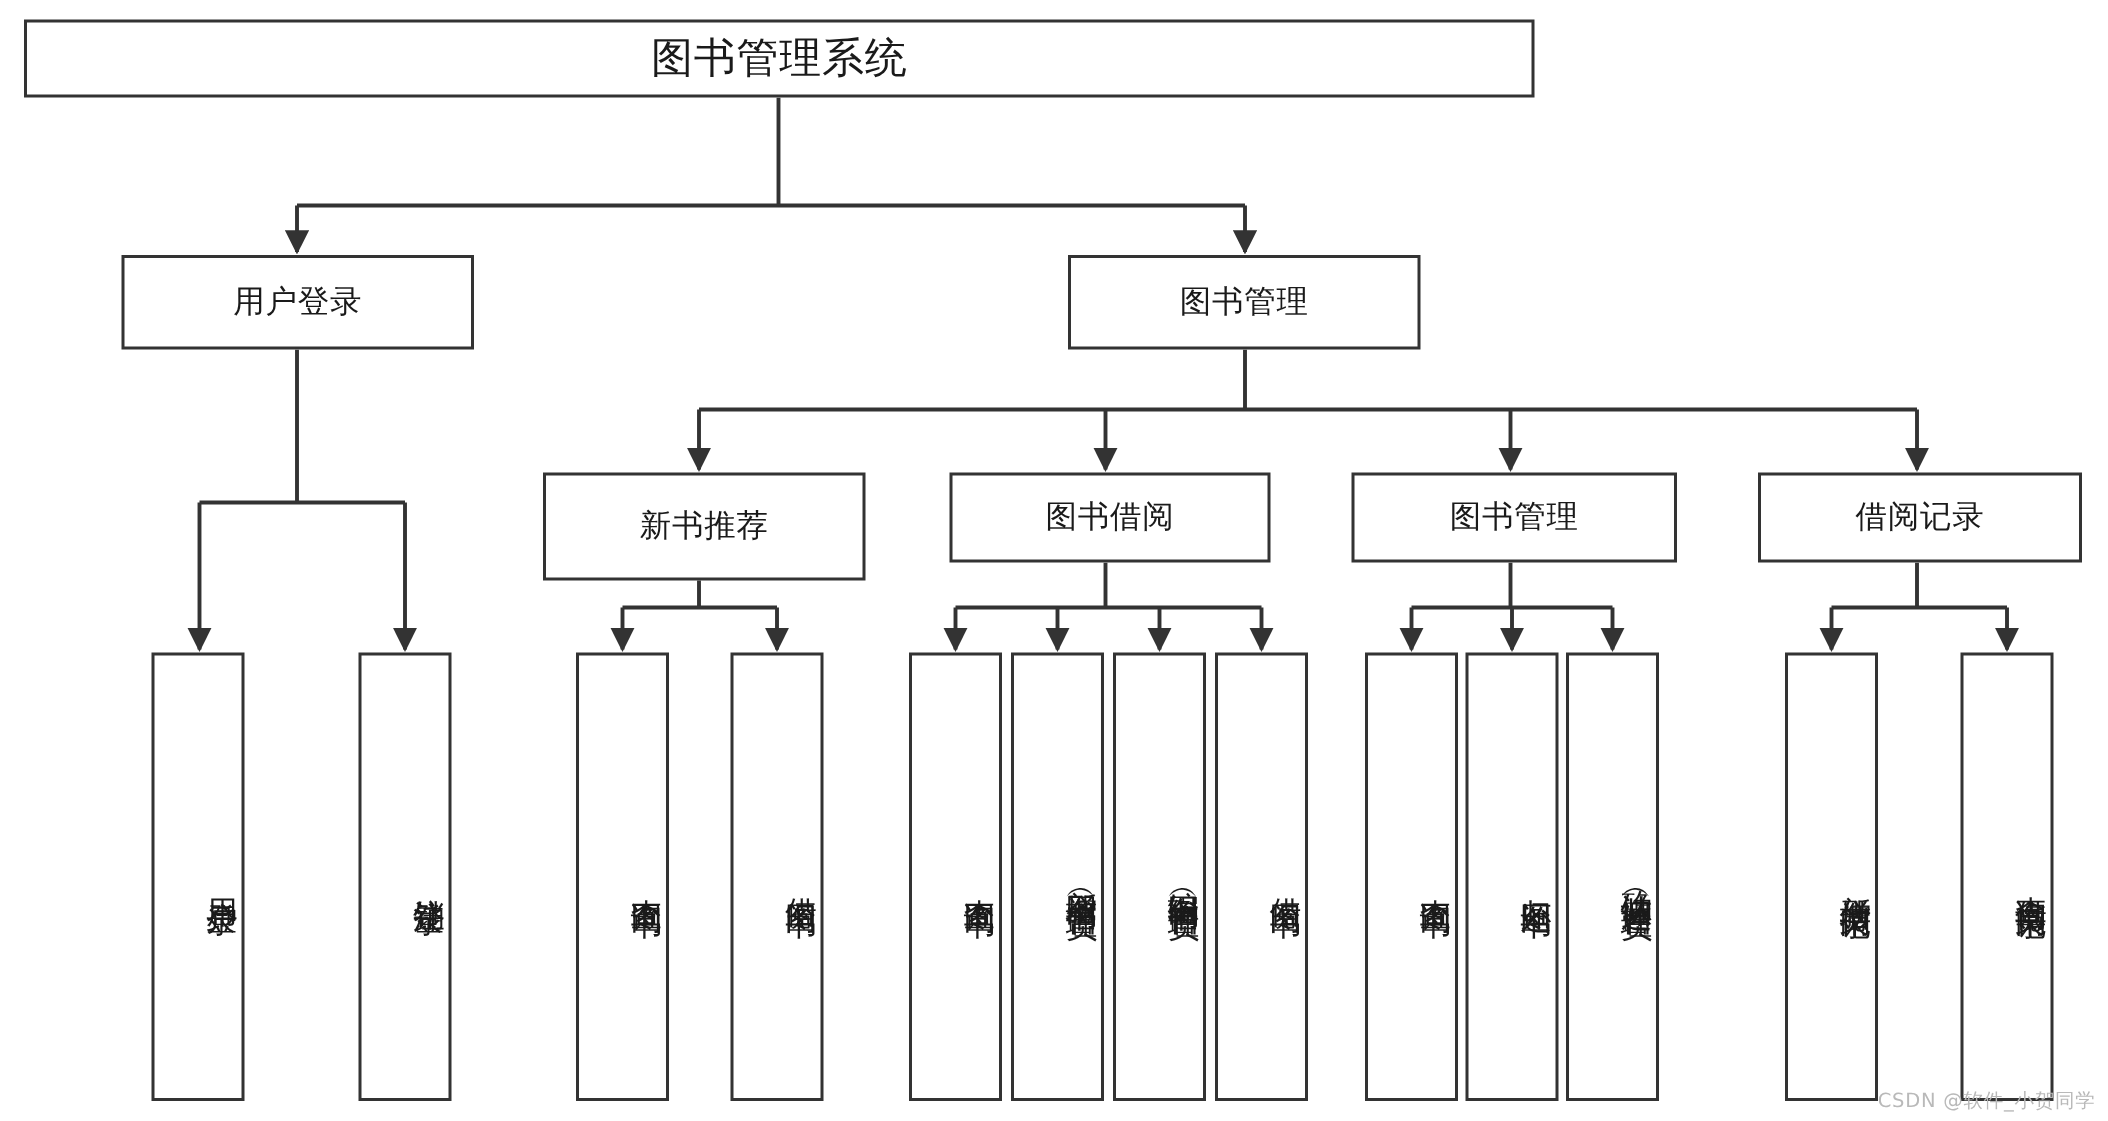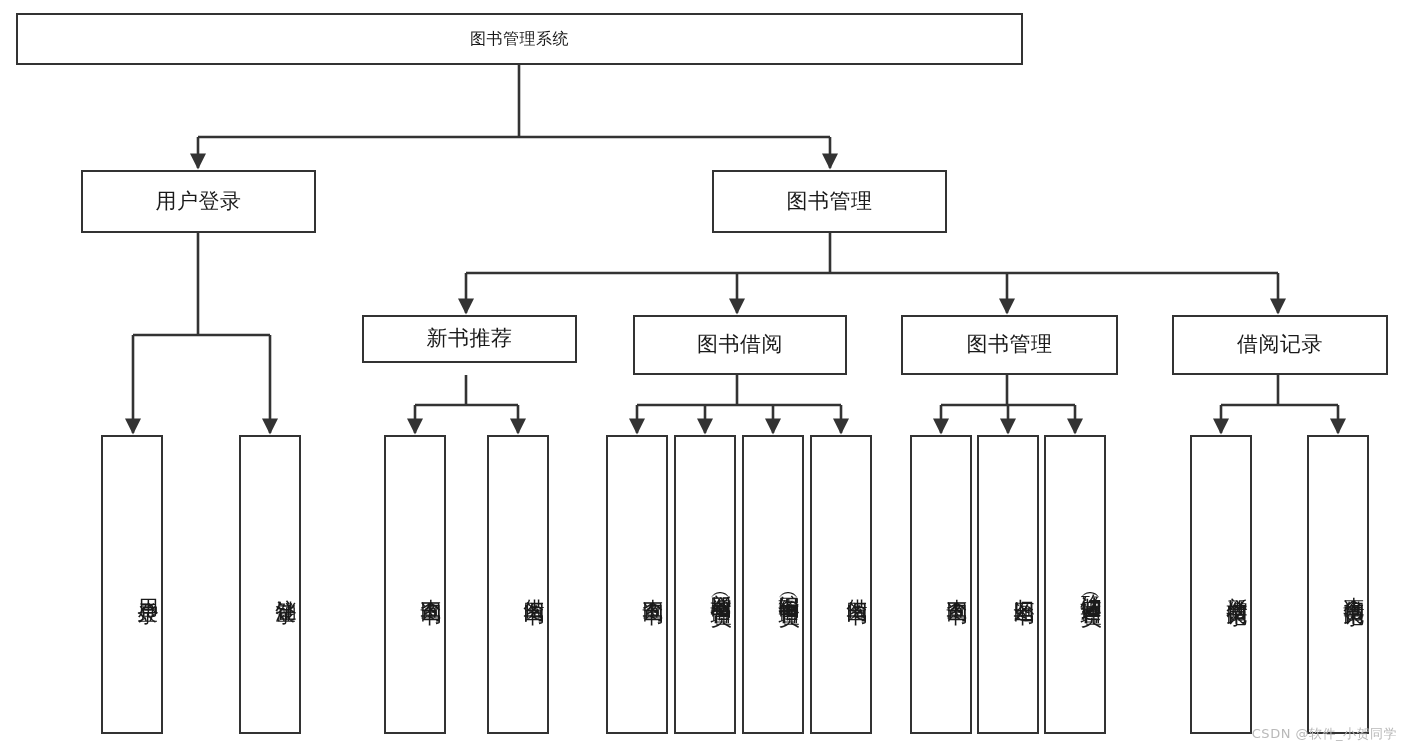--- a/index.html
+++ b/index.html
@@ -36,21 +36,21 @@
     justify-content: center;
     color: #1a1a1a;
   }
   .node-h {
     font-size: 21px;
     letter-spacing: 0.5px;
     line-height: 1.2;
     white-space: nowrap;
   }
   .node-root {
-    font-size: 16px;
+    font-size: 28px;
   }
   .node-v {
     writing-mode: vertical-rl;
     text-orientation: upright;
     font-size: 21px;
     line-height: 1.28;
     letter-spacing: 2px;
     align-items: flex-start;
     justify-content: center;
     padding-top: 10px;
@@ -132,21 +132,21 @@
     <span>图书管理系统</span>
   </div>
 
   <div class="node node-h" style="left:81px; top:170px; width:235px; height:63px;">
     <span>用户登录</span>
   </div>
   <div class="node node-h" style="left:712px; top:170px; width:235px; height:63px;text-align:right;">
     <span>图书管理</span>
   </div>
 
-  <div class="node node-h" style="left:362px; top:315px; width:215px; height:48px;">
+  <div class="node node-h" style="left:362px; top:315px; width:215px; height:72px;">
     <span>新书推荐</span>
   </div>
   <div class="node node-h" style="left:633px; top:315px; width:214px; height:60px;">
     <span>图书借阅</span>
   </div>
   <div class="node node-h" style="left:901px; top:315px; width:217px; height:60px;">
     <span>图书管理</span>
   </div>
   <div class="node node-h" style="left:1172px; top:315px; width:216px; height:60px;">
     <span>借阅记录</span>

